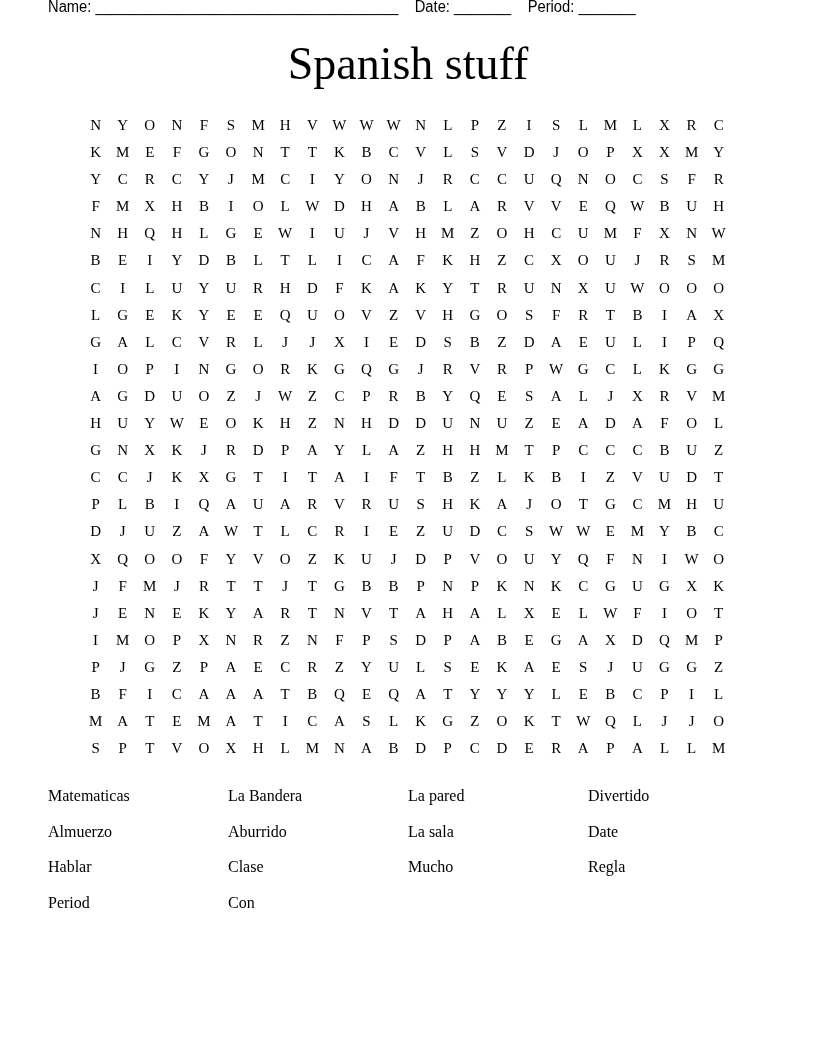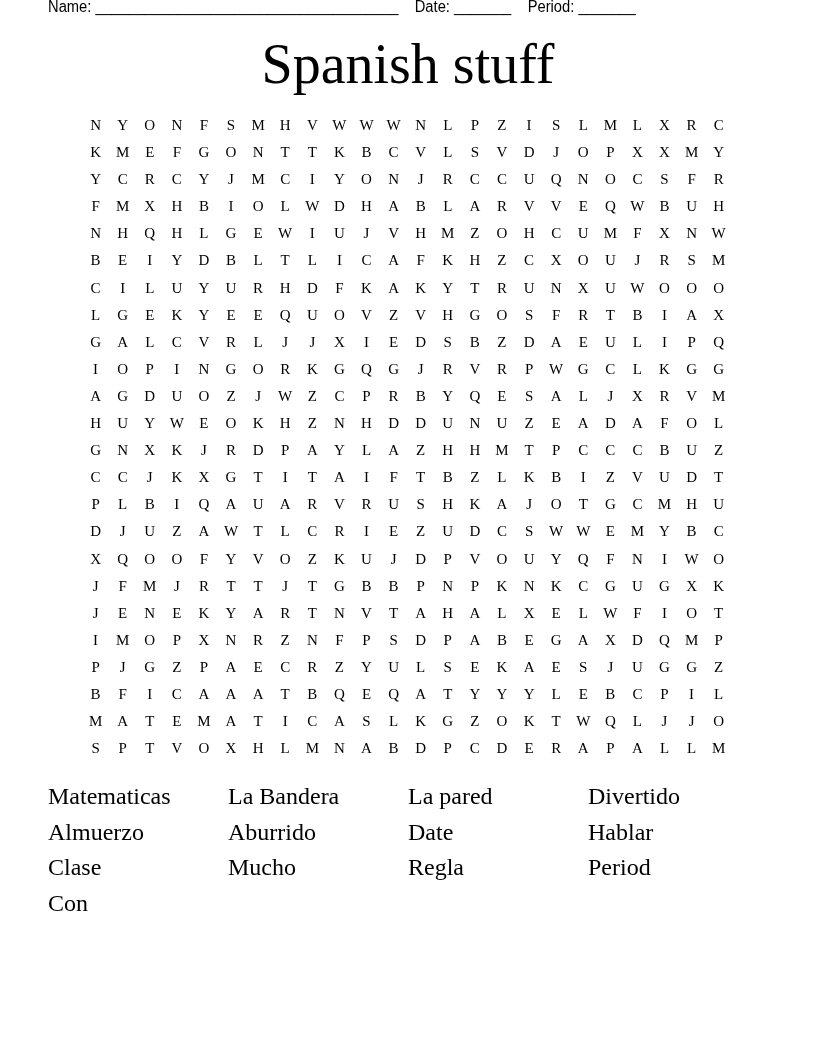--- a/index.html
+++ b/index.html
@@ -26,21 +26,21 @@
       transform-origin: left top;
     }
     .header-line span { white-space: pre; }
     .title {
       position: absolute;
       top: 34px;
       left: 0;
       width: 816px;
       text-align: center;
       font-family: "Liberation Serif", serif;
-      font-size: 56px;
+      font-size: 46px;
       line-height: 60px;
       letter-spacing: 0px;
     }
     .grid {
       position: absolute;
       top: 113px;
       left: 82px;
       display: grid;
       grid-template-columns: repeat(24, 27.1px);
       grid-auto-rows: 27.1px;
@@ -55,21 +55,21 @@
       position: absolute;
       top: 780px;
       left: 48px;
       display: grid;
       grid-template-columns: 180px 180px 180px 180px;
       grid-auto-rows: 35.5px;
       grid-auto-flow: row;
     }
     .word {
       font-family: "Liberation Serif", serif;
-      font-size: 24px;
+      font-size: 16px;
       line-height: 32px;
       white-space: nowrap;
     }
   </style>
 </head>
 <body>
 
 <div class="header-line">
   <span>Name: </span><span>_____________________________________</span><span>    </span><span>Date: </span><span>_______</span><span>    </span><span>Period: </span><span>_______</span>
 </div>
@@ -655,20 +655,21 @@
     <div class="cell">M</div>
   </div>
 
 <div class="words" id="word-list">
     <div class="word">Matematicas</div>
     <div class="word">La Bandera</div>
     <div class="word">La pared</div>
     <div class="word">Divertido</div>
     <div class="word">Almuerzo</div>
     <div class="word">Aburrido</div>
+    <div class="word">La sala</div>
     <div class="word">Date</div>
     <div class="word">Hablar</div>
     <div class="word">Clase</div>
     <div class="word">Mucho</div>
     <div class="word">Regla</div>
     <div class="word">Period</div>
     <div class="word">Con</div>
   </div>
 
 </body></html>

